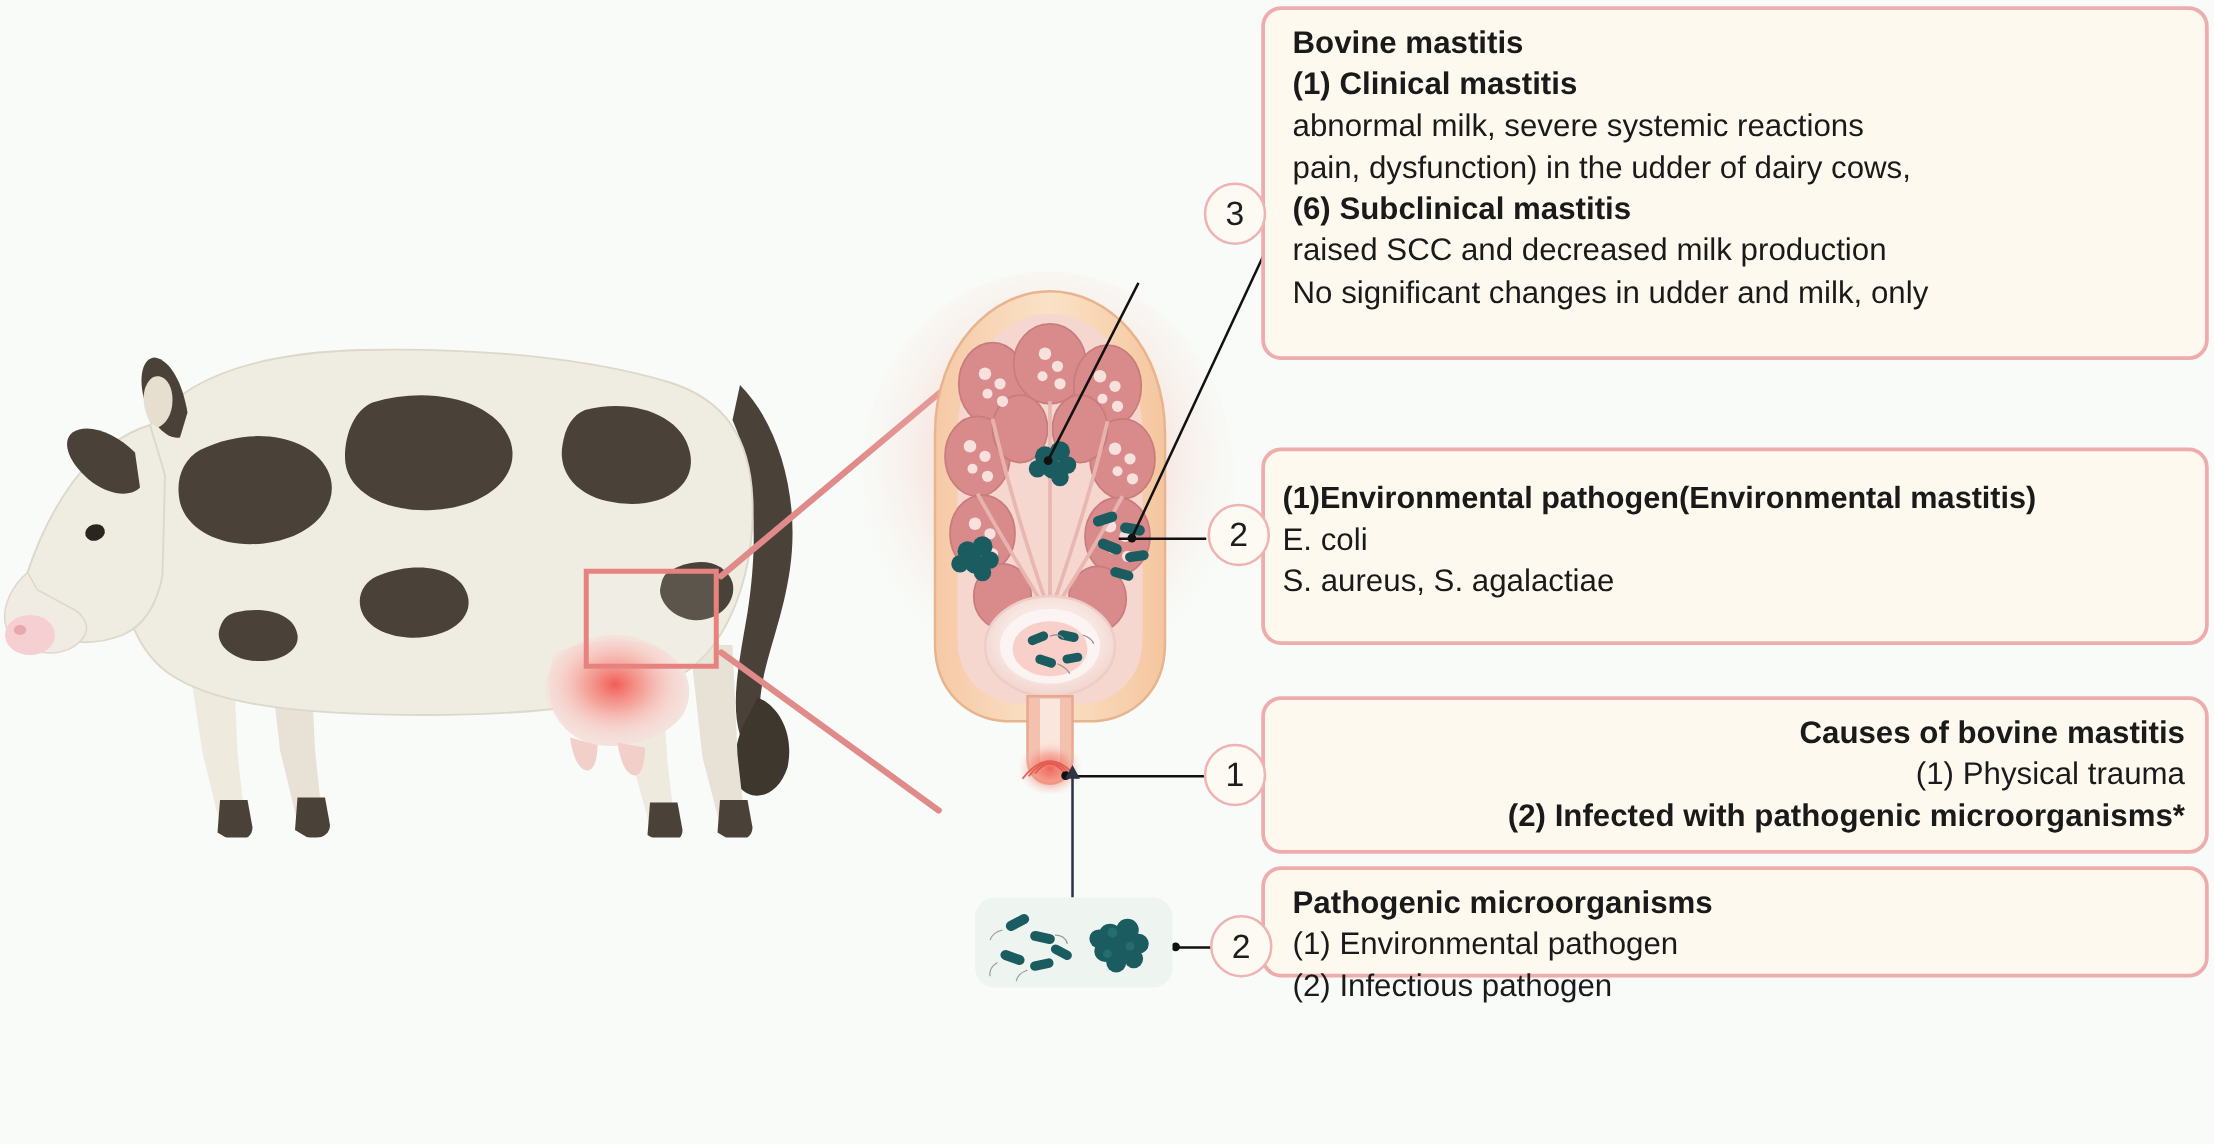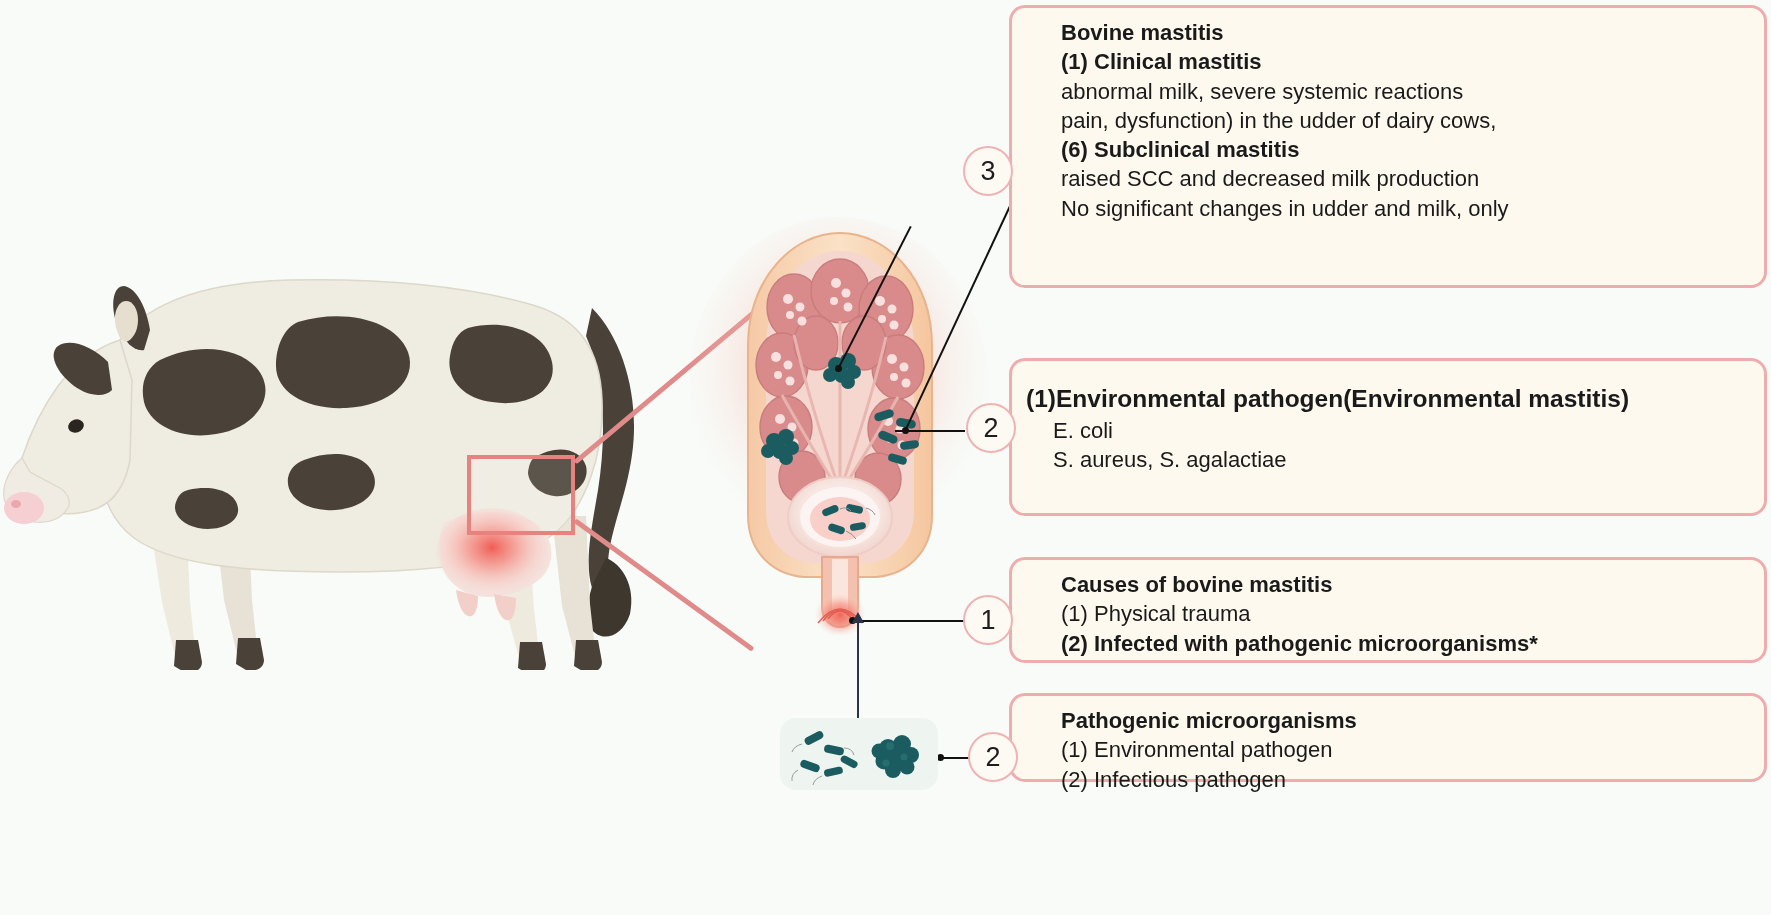--- a/index.html
+++ b/index.html
@@ -17,21 +17,21 @@
     background: #fdf9ef;
     border: 3px solid #eeacac;
     border-radius: 16px;
     padding: 10px 16px 12px 22px;
     color: #1a1a1a;
   }
   .callout p { line-height: 1.33; white-space: nowrap; }
   .b  { font-weight: bold; }
   .it { }
   .f24 { font-size: 24.5px; margin-top: 12px; }
-  .f25 { font-size: 22px; margin-left: 27px; }
+  .f25 { font-size: 25px; }
 
   
   .marker {
     position: absolute;
     border: 2.5px solid #efb3b3;
     background: #fdfaf4;
     border-radius: 50%;
     display: flex; align-items: center; justify-content: center;
     font-size: 27px; color: #1d1d1d;
     width: 50px; height: 50px;
@@ -349,21 +349,21 @@
   </div>
 
   <div class="marker" style="left:966px; top:403px;">2</div>
   <div class="callout" style="left:1009px; top:358px; width:758px; height:158px; padding-left:14px;">
     <p class="f24 b">(1)Environmental pathogen(Environmental mastitis)</p>
     <p class="f25 it">E. coli</p>
     <p class="f25 it">S. aureus, S. agalactiae</p>
   </div>
 
   <div class="marker" style="left:963px; top:595px;">1</div>
-  <div class="callout" style="left:1009px; top:557px; width:758px; height:106px;">
+  <div class="callout" style="left:1009px; top:557px; width:758px; height:126px;text-align:right;">
     <p class="f25 b">Causes of bovine mastitis</p>
     <p class="f25">(1) Physical trauma</p>
     <p class="f25 b">(2) Infected with pathogenic microorganisms*</p>
   </div>
 
   <div class="marker" style="left:968px; top:732px;">2</div>
   <div class="callout" style="left:1009px; top:693px; width:758px; height:89px;">
     <p class="f25 b">Pathogenic microorganisms</p>
     <p class="f25">(1) Environmental pathogen</p>
     <p class="f25">(2) Infectious pathogen</p>

